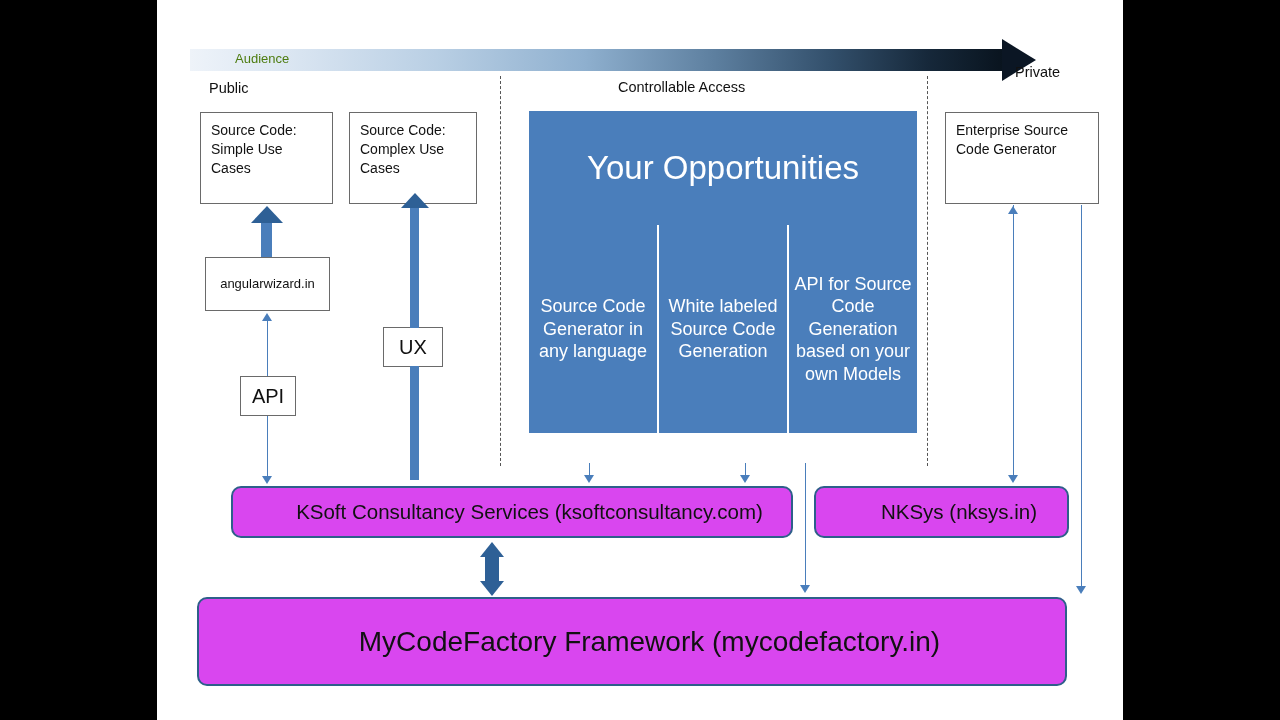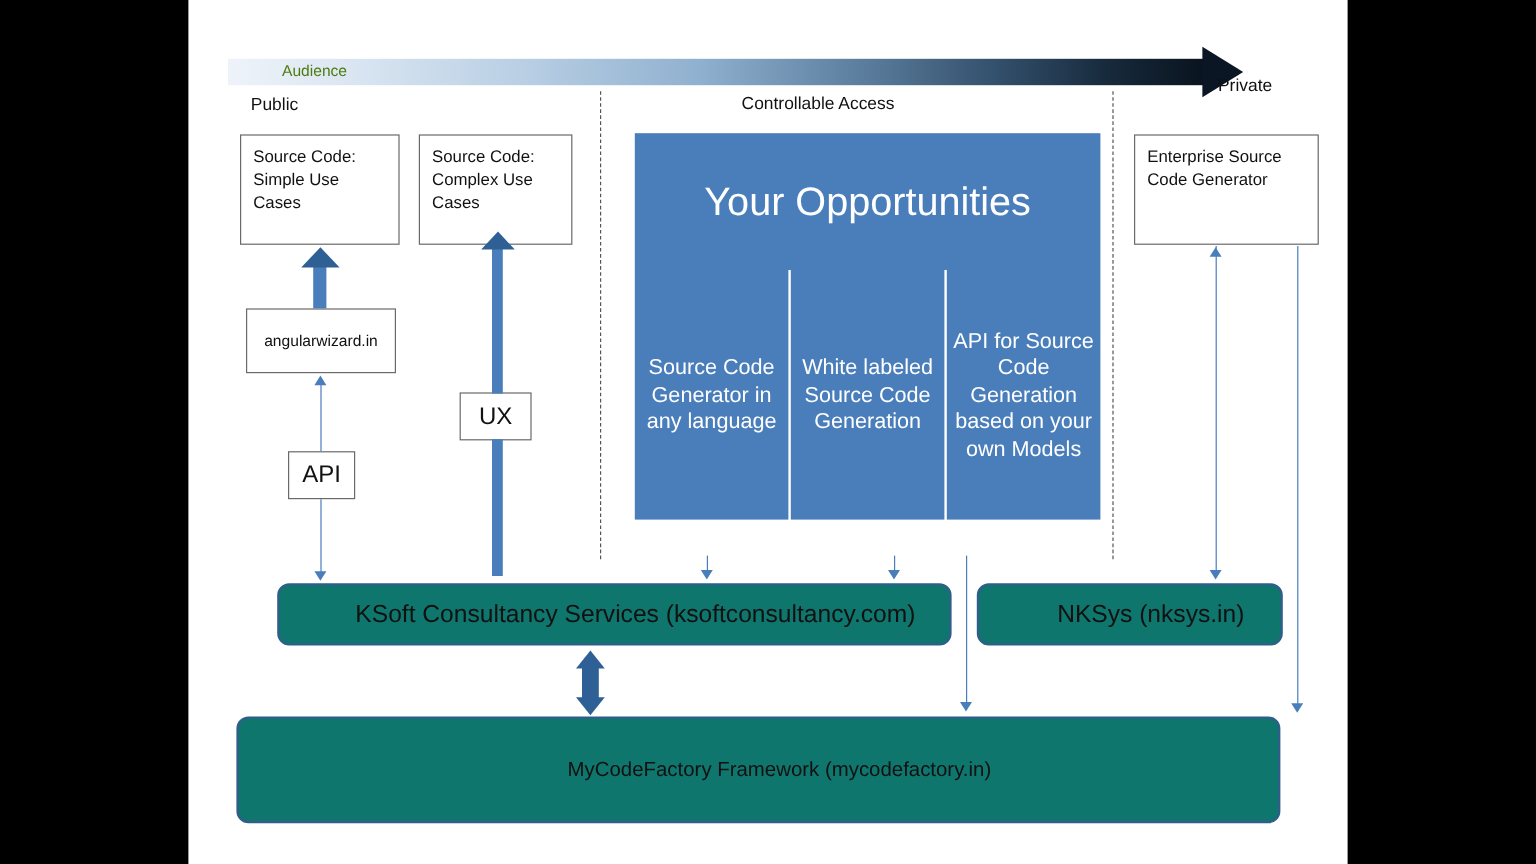--- a/index.html
+++ b/index.html
@@ -19,21 +19,21 @@
 
   
   .dash{position:absolute;border-left:1.5px dashed #555;}
 
   
   .box{position:absolute;background:#fff;border:1.6px solid #6a6a6a;box-sizing:border-box;
        font-size:14px;color:#111;padding:8px 10px;line-height:1.35;}
   .box.center{display:flex;align-items:center;justify-content:center;text-align:center;}
 
   
-  .rbox{position:absolute;background:#0f766e;border:2.2px solid #2e5f8a;border-radius:10px;
+  .rbox{position:absolute;background:#d946ef;border:2.2px solid #2e5f8a;border-radius:10px;
         box-sizing:border-box;display:flex;align-items:center;justify-content:center;
         text-align:center;color:#111;padding-left:35px;}
 
   
   .opp{position:absolute;left:372px;top:111px;width:388px;height:352px;}
   .opp-title{position:absolute;left:0;top:0;width:388px;height:114px;background:#4a7ebb;
              display:flex;align-items:center;justify-content:center;color:#fff;font-size:33px;}
   .opp-cols{position:absolute;left:0;top:114px;width:388px;height:208px;display:flex;gap:2px;}
   .opp-col{flex:1;background:#4a7ebb;color:#fff;font-size:18px;line-height:1.25;
            display:flex;align-items:center;justify-content:center;text-align:center;padding:4px 3px;box-sizing:border-box;}
@@ -116,16 +116,16 @@
     <div class="arrowdown" style="left:919px;top:586px;"></div>
 
     <div class="rbox" style="left:74px;top:486px;width:562px;height:52px;font-size:20.5px;">KSoft  Consultancy Services (ksoftconsultancy.com)</div>
 
     <div class="rbox" style="left:657px;top:486px;width:255px;height:52px;font-size:20.5px;">NKSys (nksys.in)</div>
 
     <div class="arrowup-big" style="left:323px;top:542px;"></div>
     <div class="dbl-shaft" style="left:328px;top:556px;width:14px;height:26px;"></div>
     <div class="arrowdown-big" style="left:323px;top:581px;"></div>
 
-    <div class="rbox" style="left:40px;top:597px;width:870px;height:89px;font-size:17px;">MyCodeFactory Framework (mycodefactory.in)</div>
+    <div class="rbox" style="left:40px;top:597px;width:870px;height:89px;font-size:28px;">MyCodeFactory Framework (mycodefactory.in)</div>
 
   </div>
 </div>
 
 </body></html>

